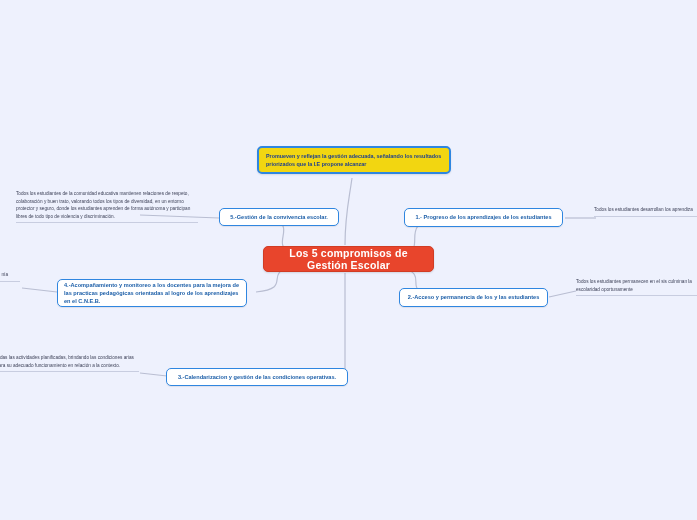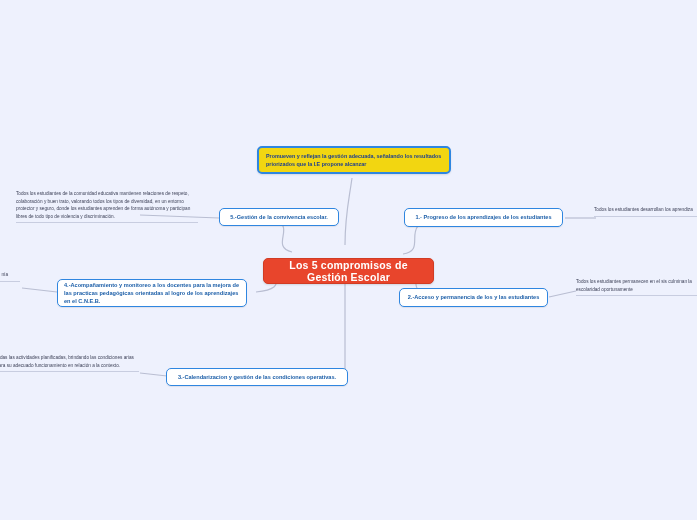--- a/index.html
+++ b/index.html
@@ -21,21 +21,20 @@
     border:1px solid #d13c24;
     border-radius:5px;
     color:#ffffff;
     font-weight:bold;
     font-size:10.5px;
     letter-spacing:.2px;
     display:flex;align-items:center;justify-content:center;
     text-align:center;
     padding:0 10px;
     box-shadow:0 1px 2px rgba(0,0,0,.12);
-    margin-top:12px;
   }
 
   
   .topic{
     background:#ffffff;
     border:1.6px solid #2f86e0;
     border-radius:5px;
     color:#1d5fa8;
     font-weight:bold;
     font-size:5.6px;

